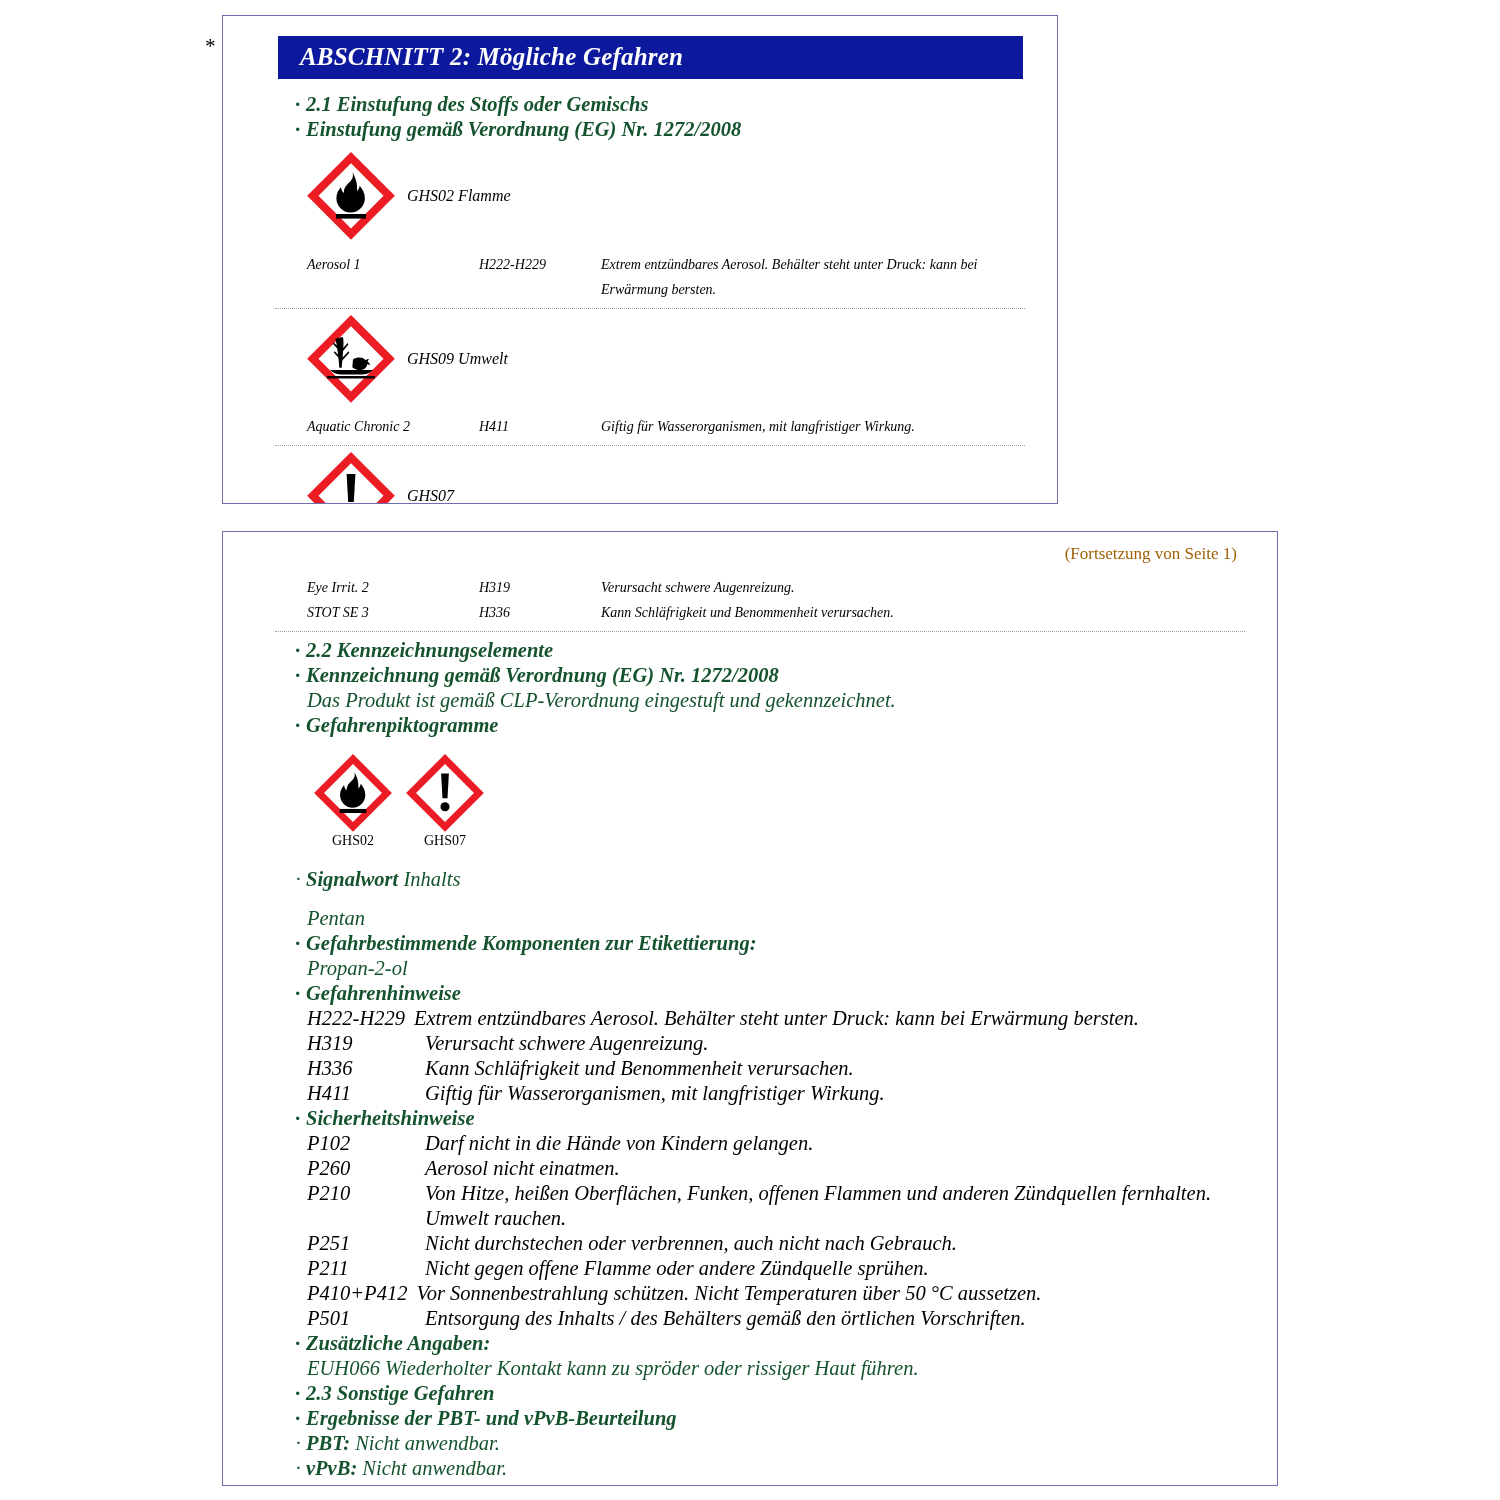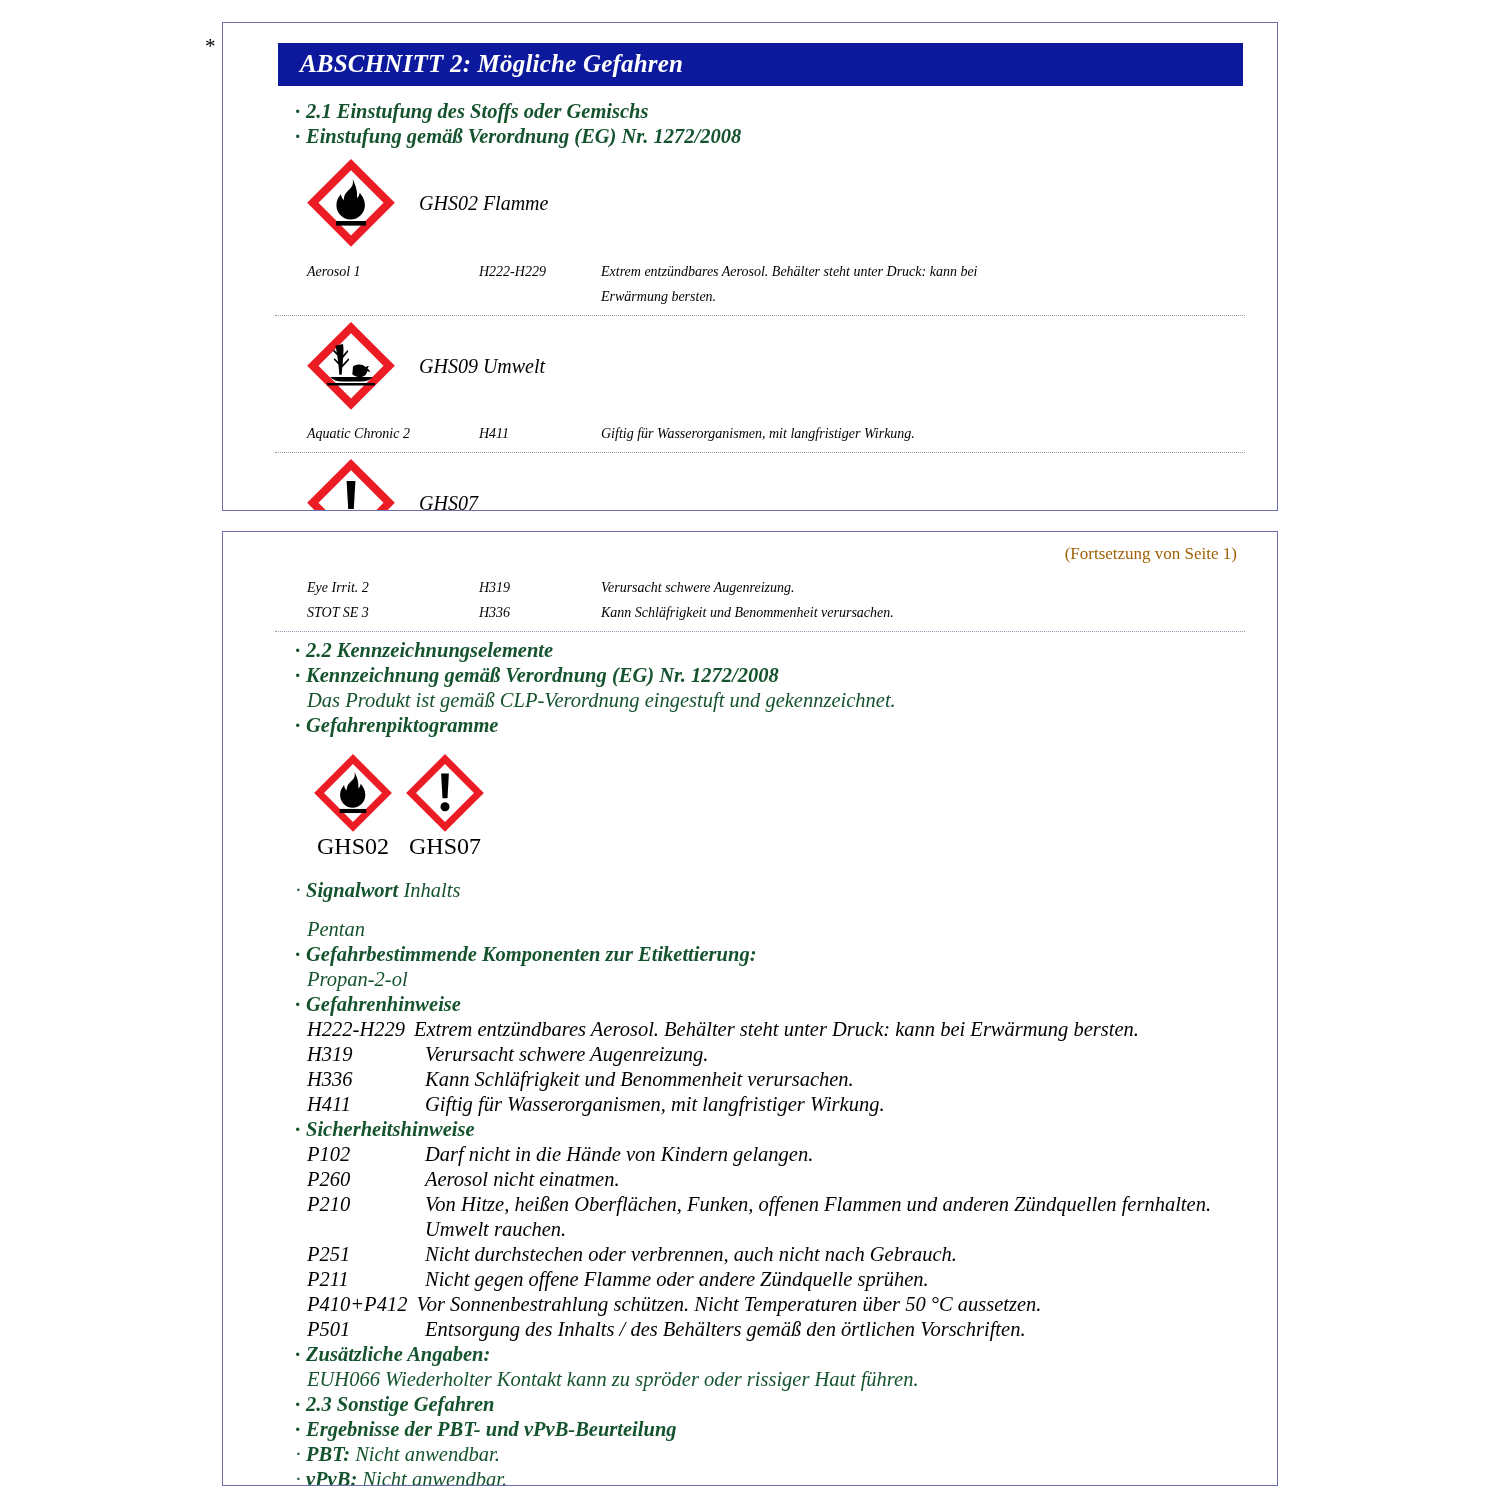--- a/index.html
+++ b/index.html
@@ -15,21 +15,21 @@
     background: #ffffff;
   }
 
   
   .page {
     position: absolute;
     border: 1.5px solid #6d6fae;
     background: #ffffff;
     overflow: hidden;
   }
-  #page-one  { left: 222px; top: 22px;  width: 1056px; height: 489px; }
+  #page-one  { left: 222px; top: 15px;  width: 836px; height: 489px; }
   #page-two  { left: 222px; top: 531px; width: 1056px; height: 955px; }
 
   .content { position: relative; padding: 0 22px; }
 
   
   .rev-mark {
     position: absolute;
     left: 205px; top: 36px;
     font-size: 21px;
     color: #000;
@@ -119,29 +119,29 @@
     width: 70.7%; height: 70.7%;
     transform: translate(-50%,-50%) rotate(45deg);
     border: 8px solid #ec1c24;
     background: #ffffff;
   }
   .ghs svg { position: absolute; left: 0; top: 0; }
 
   .picto-line { display: flex; align-items: center; margin-left: 62px; }
   .picto-line .lbl {
     font-style: italic;
-    font-size: 20px;
-    margin-left: 24px;
+    font-size: 16px;
+    margin-left: 12px;
     text-align: center;
   }
 
   .picto-group { display: flex; margin-left: 62px; margin-top: 6px; }
   .picto-cell { width: 92px; text-align: center; }
   .picto-cell .cap {
-    font-size: 24px;
+    font-size: 14px;
     font-style: normal;
     margin-top: 1px;
     display: block;
   }
 </style>
 </head>
 <body>
 
 <div id="root">
 

